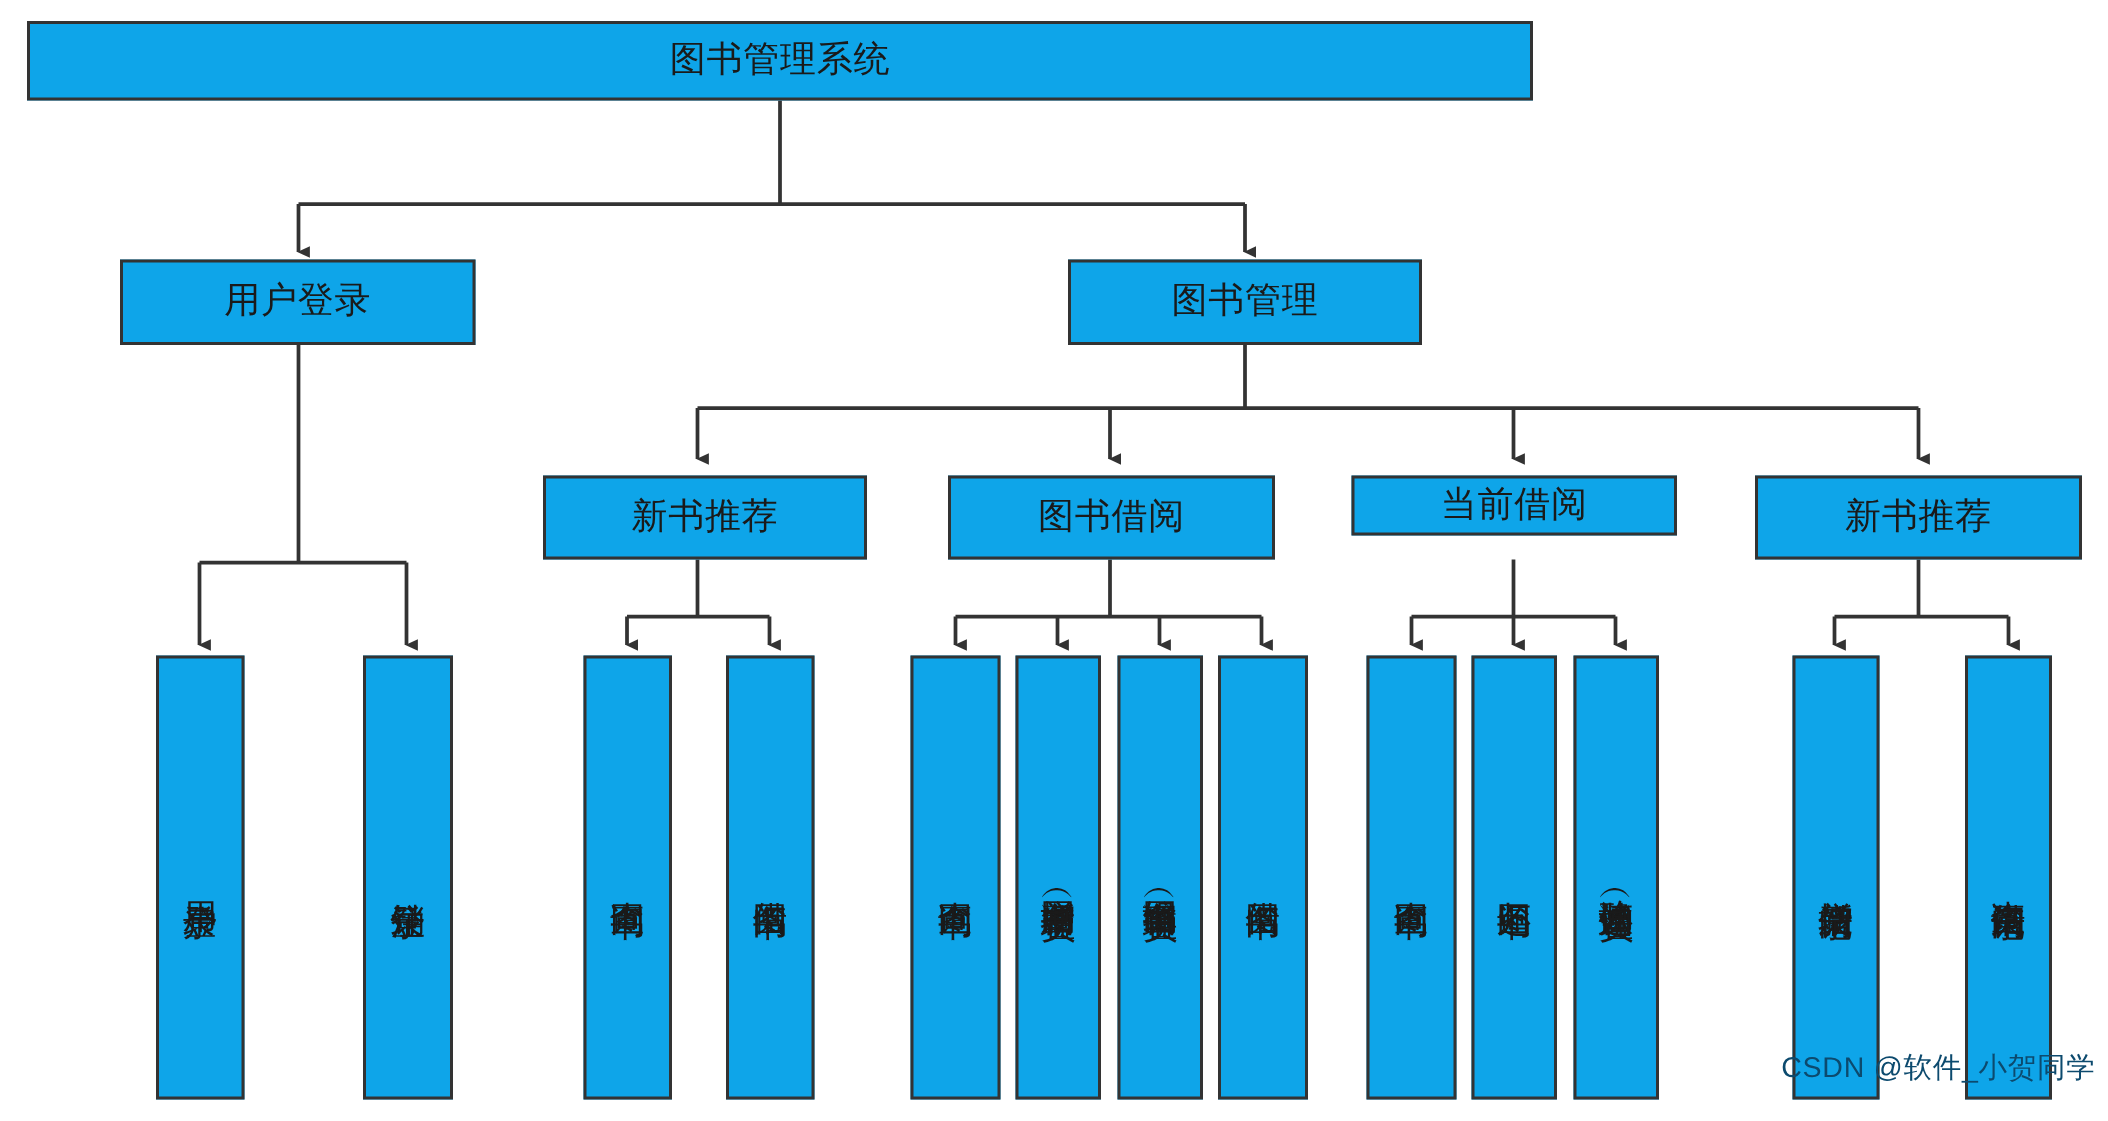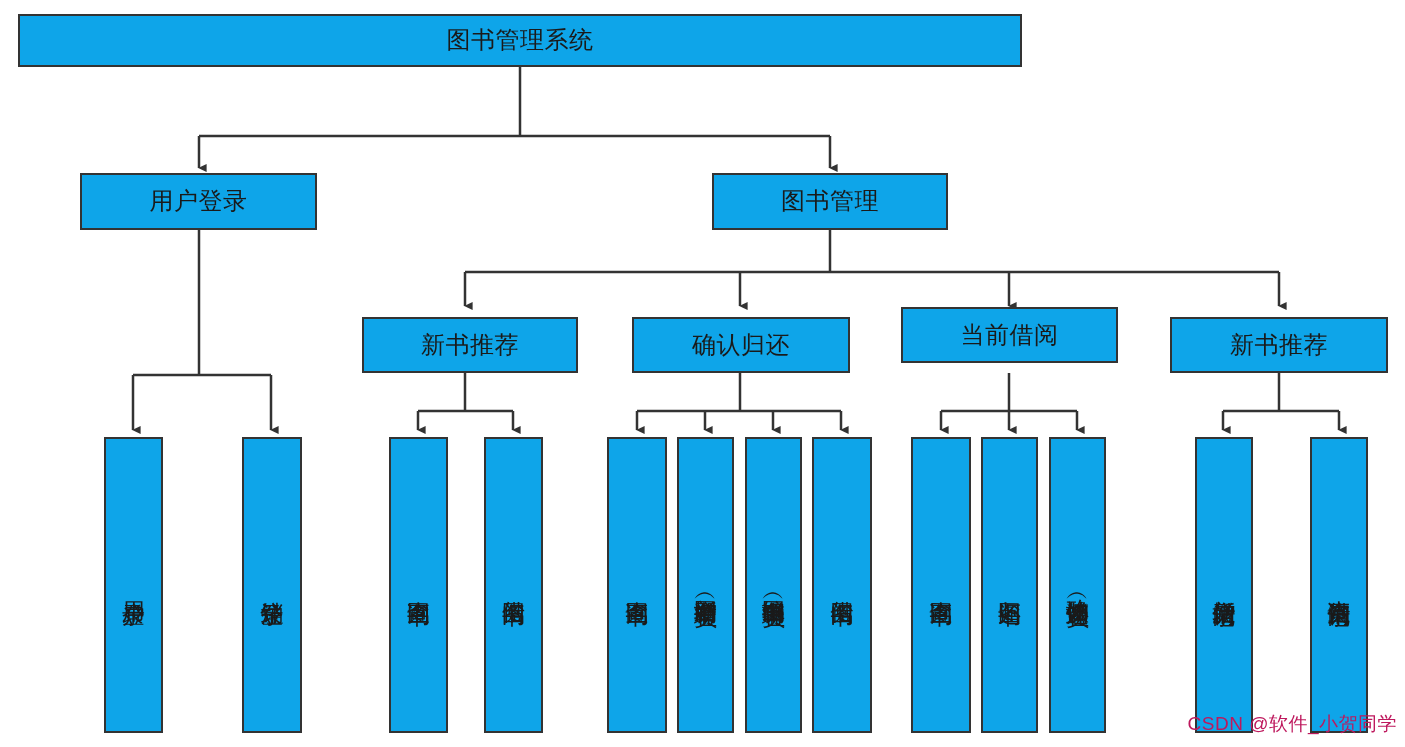--- a/index.html
+++ b/index.html
@@ -50,23 +50,23 @@
     white-space: nowrap;
     padding: 4px 0;
   }
   .node.v .vlabel {
     writing-mode: vertical-rl;
     text-orientation: upright;
   }
   #watermark {
     position: absolute;
     right: 8px;
-    bottom: 10px;
+    bottom: 22px;
     font-size: 19px;
-    color: #be185d;
+    color: #0c4a6e;
     letter-spacing: 0.5px;
     white-space: nowrap;
     user-select: none;
   }
 </style>
 </head>
 <body>
 
 <div id="diagram-root">
 
@@ -128,23 +128,23 @@
     <span>用户登录</span>
   </div>
   <div class="node h" style="left:362px; top:317px; width:216px; height:56px;">
     <span>新书推荐</span>
   </div>
 
   <div class="node h" style="left:712px; top:173px; width:236px; height:57px;">
     <span>图书管理</span>
   </div>
   <div class="node h" style="left:632px; top:317px; width:218px; height:56px;">
-    <span>确认归还</span>
+    <span>图书借阅</span>
   </div>
-  <div class="node h" style="left:901px; top:307px; width:217px; height:56px;">
+  <div class="node h" style="left:901px; top:317px; width:217px; height:40px;">
     <span>当前借阅</span>
   </div>
   <div class="node h" style="left:1170px; top:317px; width:218px; height:56px;">
     <span>新书推荐</span>
   </div>
 
   <div class="node v" style="left:104px; top:437px; width:59px; height:296px;">
     <span class="vlabel">用户登录</span>
   </div>
   <div class="node v" style="left:242px; top:437px; width:60px; height:296px;">

